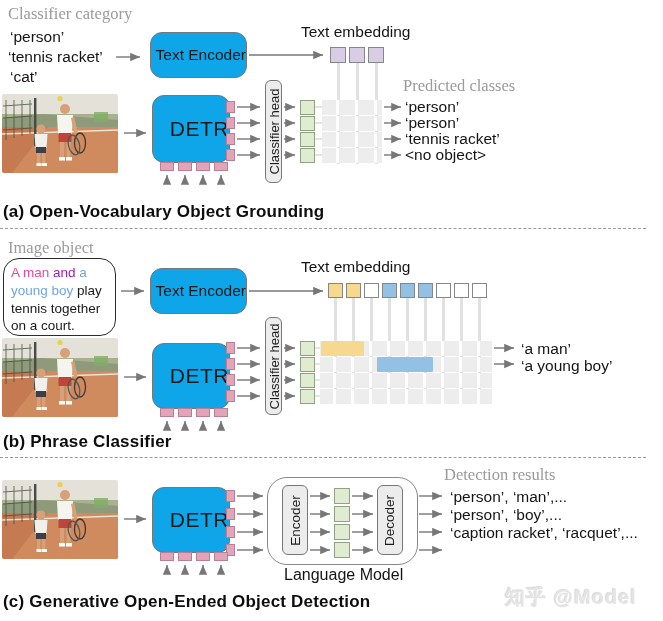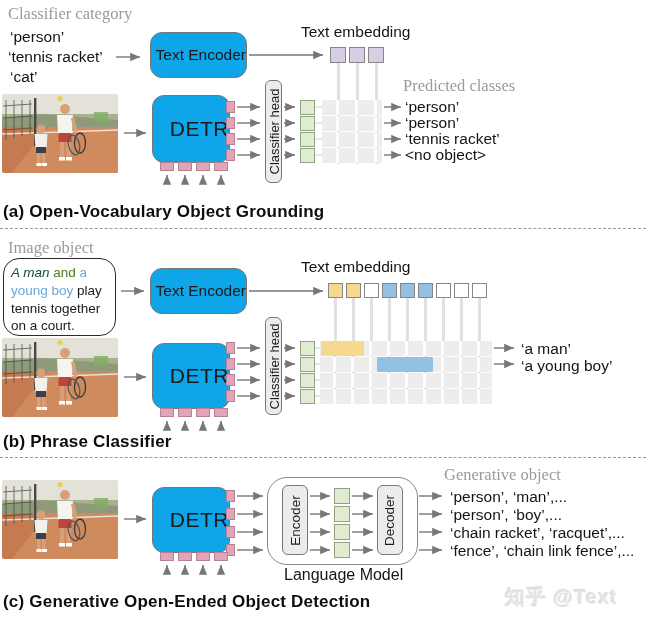--- a/index.html
+++ b/index.html
@@ -149,21 +149,21 @@
   <div class="abs slabel" style="left:403px;top:76px">Predicted classes</div>
   <div class="abs t15" style="left:405px;top:98px">‘person’</div>
   <div class="abs t15" style="left:405px;top:114px">‘person’</div>
   <div class="abs t15" style="left:405px;top:130px">‘tennis racket’</div>
   <div class="abs t15" style="left:405px;top:146px">&lt;no object&gt;</div>
 
   <div class="abs title" style="left:3px;top:202px">(a) Open-Vocabulary Object Grounding</div>
   <div class="abs dash" style="left:0;top:228px"></div>
 
   <div class="abs slabel" style="left:8px;top:238px">Image object</div>
-  <div class="bubble" style="left:3px;top:258px;width:113px;height:78px"><span style="color: #14532d; font-style: italic;">A man</span><span style="color: #4d7c0f;"> and </span><span style="color: rgb(111, 168, 216);">a young boy</span><span style="color: rgb(26, 26, 26);">  play tennis together on a court.</span></div>
+  <div class="bubble" style="left:3px;top:258px;width:113px;height:78px"><span style="color: #ec4899;">A man</span><span style="color: #a21caf;"> and </span><span style="color: rgb(111, 168, 216);">a young boy</span><span style="color: rgb(26, 26, 26);">  play tennis together on a court.</span></div>
 
   <div class="box tenc" style="left:150px;top:268px;width:97px;height:46px">
     <span>Text Encoder</span>
   </div>
 
   <div class="abs t15" style="left:301px;top:258px">Text embedding</div>
   <div class="embrow small" style="left:328px;top:283px">
     <div class="sq sq-yellow"></div>
     <div class="sq sq-yellow"></div>
     <div class="sq sq-white"></div>
@@ -248,28 +248,27 @@
   </div>
   <div class="gsq gsq16" style="left:334px;top:488px"></div>
   <div class="gsq gsq16" style="left:334px;top:506px"></div>
   <div class="gsq gsq16" style="left:334px;top:524px"></div>
   <div class="gsq gsq16" style="left:334px;top:542px"></div>
   <div class="vbox encdec" style="left:377px;top:485px;width:26px;height:70px">
     <span>Decoder</span>
   </div>
   <div class="abs t15" style="left:284px;top:566px;font-size:16px">Language Model</div>
 
-  <div class="abs slabel" style="left:444px;top:465px">Generative object</div>
+  <div class="abs slabel" style="left:444px;top:465px">Detection results</div>
   <div class="abs t15" style="left:450px;top:488px">‘person’, ‘man’,...</div>
   <div class="abs t15" style="left:450px;top:506px">‘person’, ‘boy’,...</div>
-  <div class="abs t15" style="left:450px;top:524px">‘chain racket’, ‘racquet’,...</div>
-  <div class="abs t15" style="left:450px;top:542px">‘fence’, ‘chain link fence’,...</div>
+  <div class="abs t15" style="left:450px;top:524px">‘caption racket’, ‘racquet’,...</div>
 
   <div class="abs title" style="left:3px;top:592px">(c) Generative Open-Ended Object Detection</div>
-  <div class="wm" style="left:505px;top:584px">知乎 @Text</div>
+  <div class="wm" style="left:505px;top:584px">知乎 @Model</div>
 
   <svg class="overlay" width="663" height="621">
     <defs>
       <marker id="ah" markerWidth="9" markerHeight="8" refX="7" refY="3" orient="auto">
         <path d="M0,0 L7,3 L0,6 Z" fill="#777"></path>
       </marker>
     </defs>
     <g stroke="#777" stroke-width="1.4">
       <line x1="116" y1="57" x2="140" y2="57" marker-end="url(#ah)"></line>
       <line x1="249" y1="55" x2="323" y2="55" marker-end="url(#ah)"></line>

